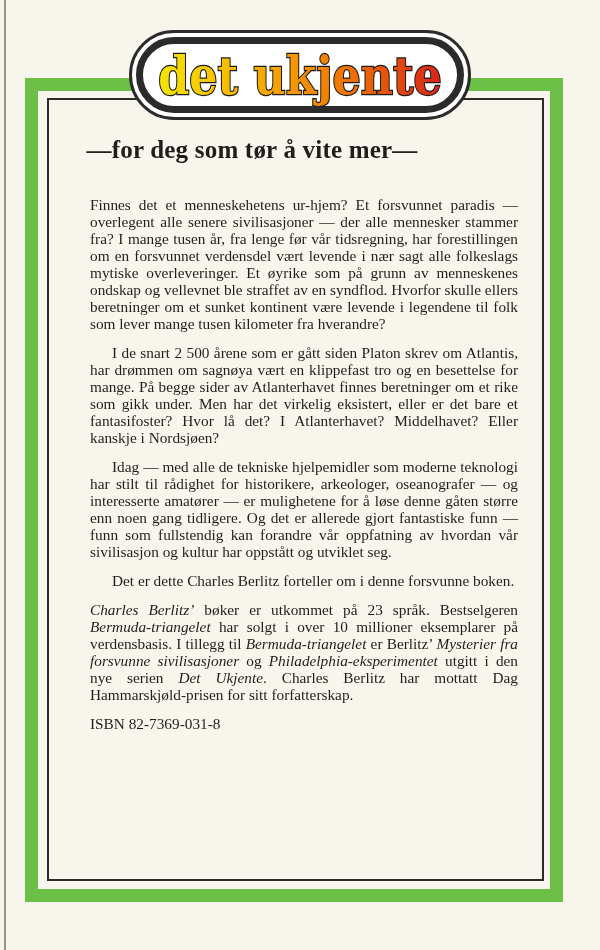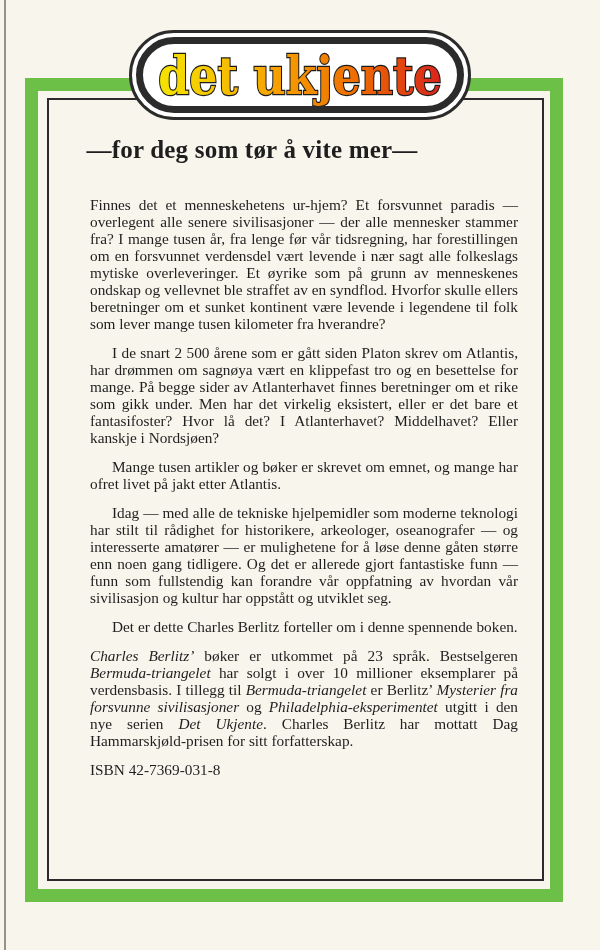--- a/index.html
+++ b/index.html
@@ -80,19 +80,18 @@
     </svg>
   </div>
 </div>
 
 <div class="tagline">—for deg som tør å vite mer—</div>
 
 <div class="body-text">
   <div id="paras">
       <p>Finnes det et menneskehetens ur-hjem? Et forsvunnet paradis — overlegent alle senere sivilisasjoner — der alle mennesker stammer fra? I mange tusen år, fra lenge før vår tidsregning, har forestillingen om en forsvunnet verdensdel vært levende i nær sagt alle folkeslags mytiske overleveringer. Et øyrike som på grunn av menneskenes ondskap og vellevnet ble straffet av en syndflod. Hvorfor skulle ellers beretninger om et sunket kontinent være levende i legendene til folk som lever mange tusen kilometer fra hverandre?</p>
       <p class="indent">I de snart 2 500 årene som er gått siden Platon skrev om Atlantis, har drømmen om sagnøya vært en klippefast tro og en besettelse for mange. På begge sider av Atlanterhavet finnes beretninger om et rike som gikk under. Men har det virkelig eksistert, eller er det bare et fantasifoster? Hvor lå det? I Atlanterhavet? Middelhavet? Eller kanskje i Nordsjøen?</p>
-      <p class="indent">Mange tusen artikler og bøker er skrevet om emnet, og mange har ofret livet på jakt etter Atlantis.</p>
       <p class="indent">Idag — med alle de tekniske hjelpemidler som moderne teknologi har stilt til rådighet for historikere, arkeologer, oseanografer — og interesserte amatører — er mulighetene for å løse denne gåten større enn noen gang tidligere. Og det er allerede gjort fantastiske funn — funn som fullstendig kan forandre vår oppfatning av hvordan vår sivilisasjon og kultur har oppstått og utviklet seg.</p>
-      <p class="indent">Det er dette Charles Berlitz forteller om i denne spennende boken.</p>
+      <p class="indent">Det er dette Charles Berlitz forteller om i denne forsvunne boken.</p>
     </div>
   <p class="author-blurb" id="blurb"><span style="font-style: italic;">Charles Berlitz’</span><span> bøker er utkommet på 23 språk. Bestselgeren </span><span style="font-style: italic;">Bermuda-triangelet</span><span> har solgt i over 10 millioner eksemplarer på verdensbasis. I tillegg til </span><span style="font-style: italic;">Bermuda-triangelet</span><span> er Berlitz’ </span><span style="font-style: italic;">Mysterier fra forsvunne sivilisasjoner</span><span> og </span><span style="font-style: italic;">Philadelphia-eksperimentet</span><span> utgitt i den nye serien </span><span style="font-style: italic;">Det Ukjente</span><span>. Charles Berlitz har mottatt Dag Hammarskjøld-prisen for sitt forfatterskap.</span></p>
-  <p class="isbn">ISBN 42-7369-031-8</p>
+  <p class="isbn">ISBN 82-7369-031-8</p>
 </div>
 
 </body></html>

